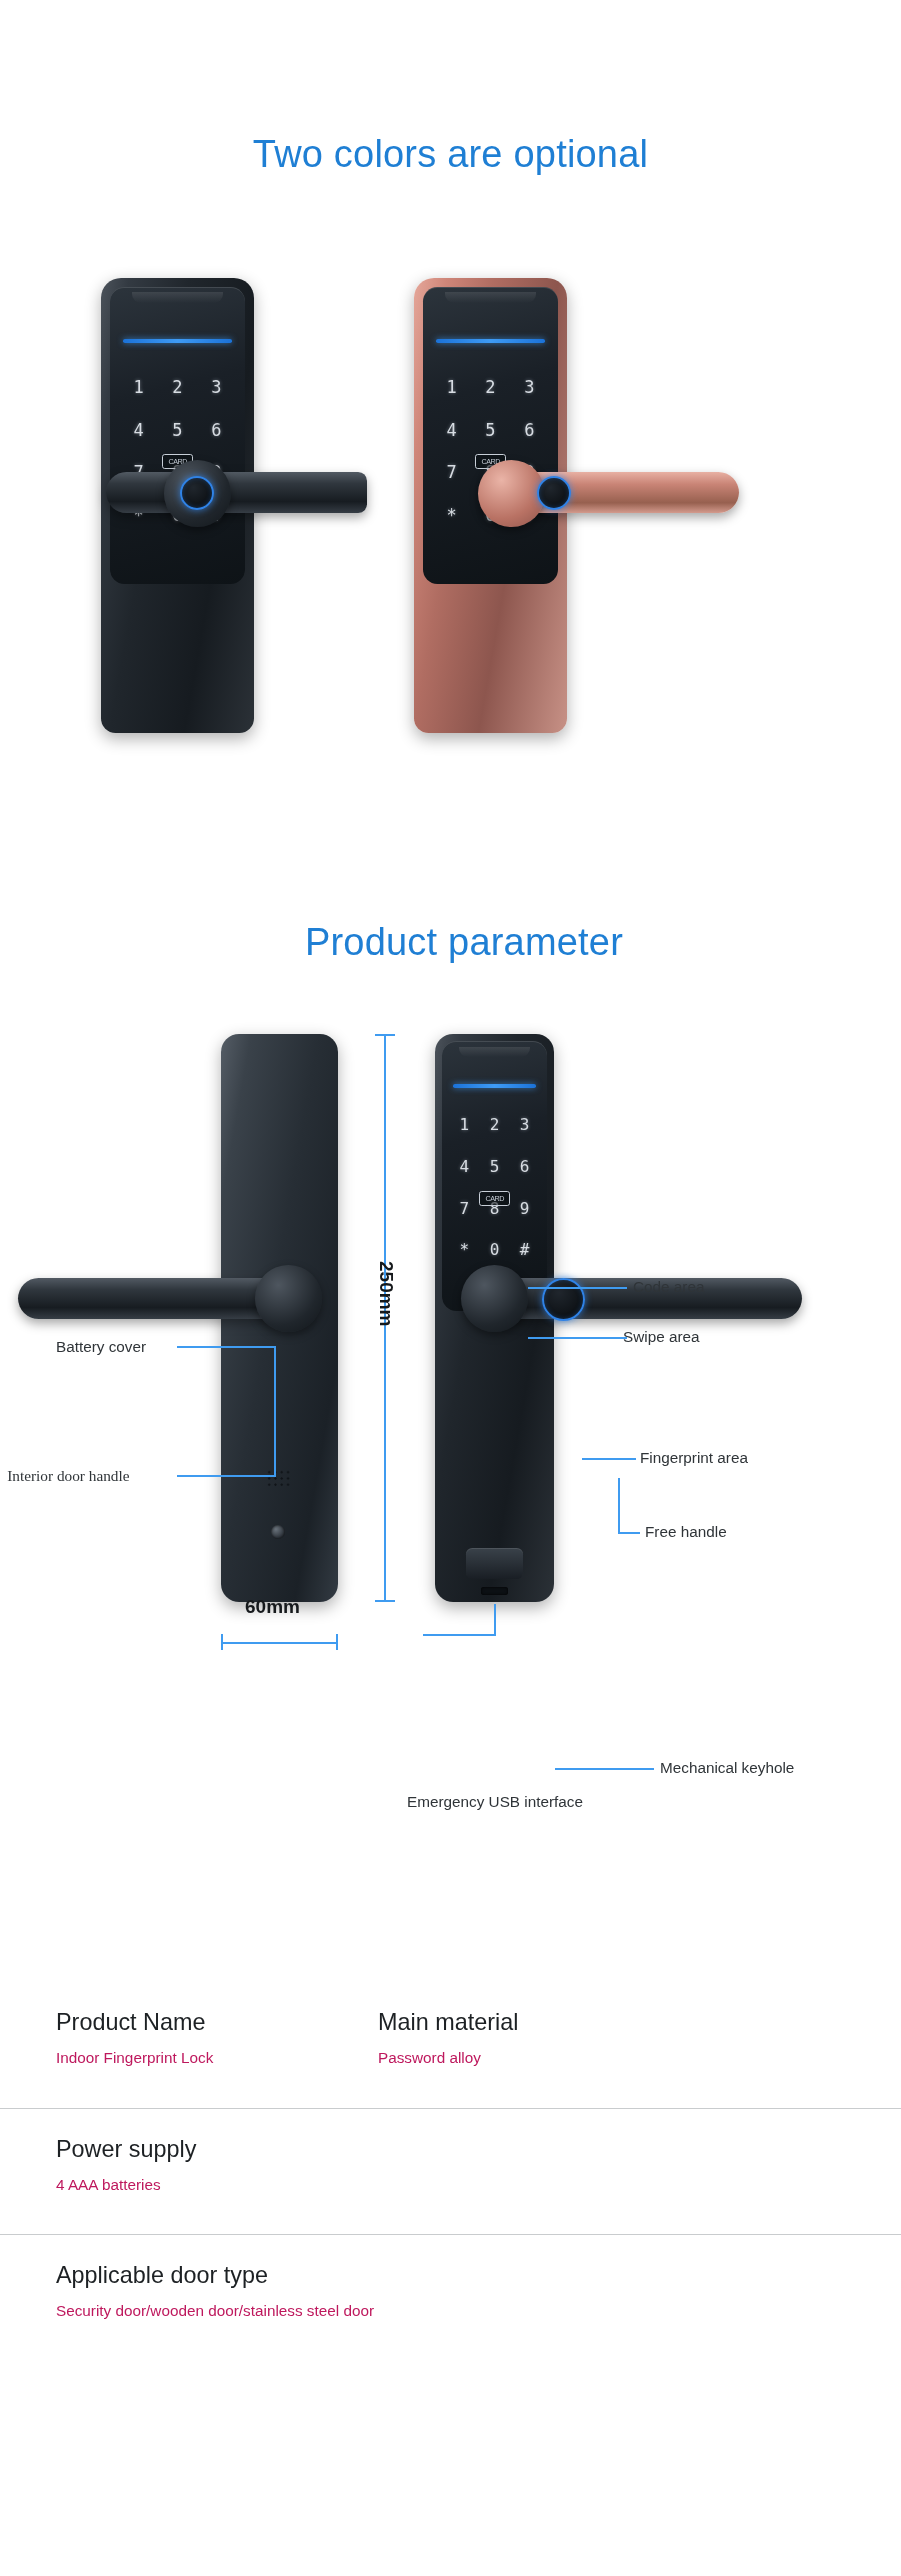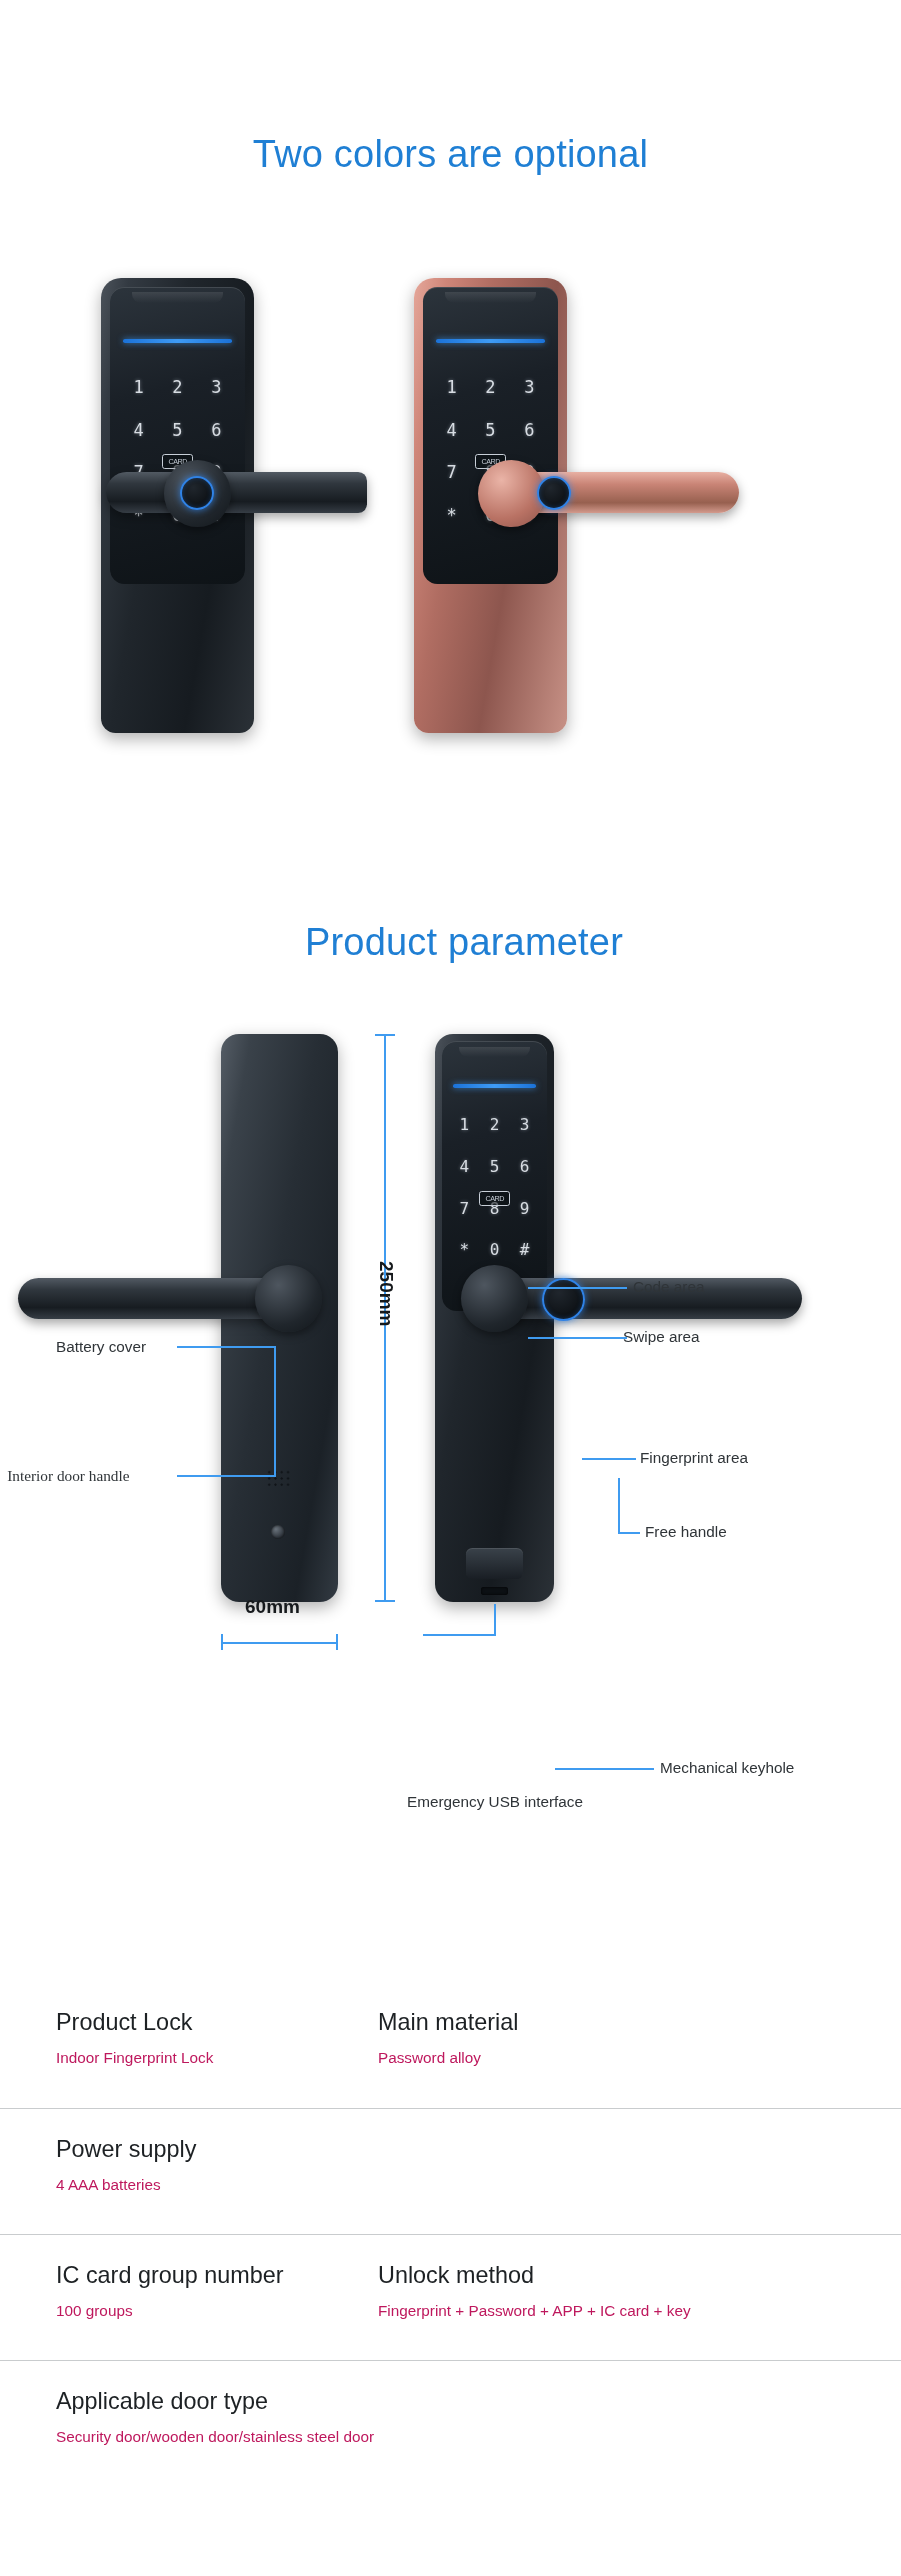--- a/index.html
+++ b/index.html
@@ -285,46 +285,36 @@
 
   <div class="dim-line h" style="left:221px; top:1642px; width:117px;"></div>
   <div class="dim-cap v" style="left:221px; top:1634px;"></div>
   <div class="dim-cap v" style="left:336px; top:1634px;"></div>
   <div class="dim-label" style="left:245px; top:1596px;">60mm</div>
 
   <div class="spec" style="top:1982px;">
 
     <div class="spec-row">
       <div class="spec-cell c1">
-        <div class="spec-h">Product Lock</div>
+        <div class="spec-h">Product Name</div>
         <div class="spec-v">Indoor Fingerprint Lock</div>
       </div>
       <div class="spec-cell c2">
         <div class="spec-h">Main material</div>
         <div class="spec-v">Password alloy</div>
       </div>
     </div>
 
     <div class="spec-row">
       <div class="spec-cell c1">
         <div class="spec-h">Power supply</div>
         <div class="spec-v">4 AAA batteries</div>
       </div>
     </div>
 
-    <div class="spec-row">
-      <div class="spec-cell c1">
-        <div class="spec-h">IC card group number</div>
-        <div class="spec-v">100 groups</div>
-      </div>
-      <div class="spec-cell c2">
-        <div class="spec-h">Unlock method</div>
-        <div class="spec-v">Fingerprint + Password + APP + IC card + key</div>
-      </div>
-    </div>
 
     <div class="spec-row">
       <div class="spec-cell c1">
         <div class="spec-h">Applicable door type</div>
         <div class="spec-v">Security door/wooden door/stainless steel door</div>
       </div>
     </div>
 
   </div>
 

